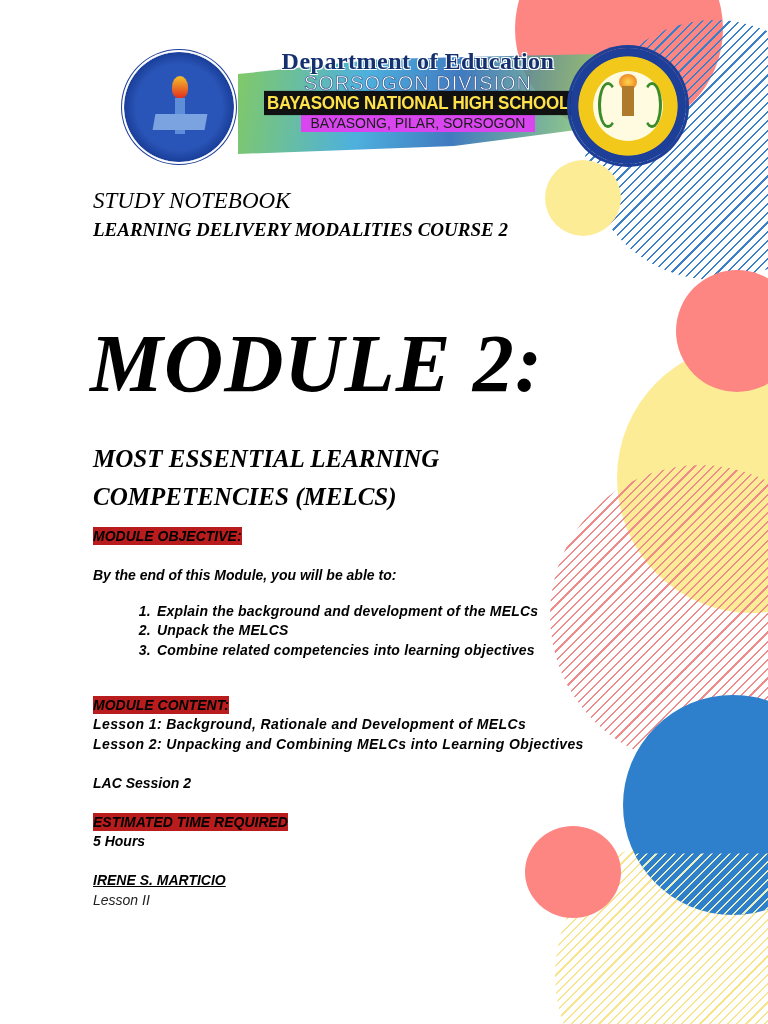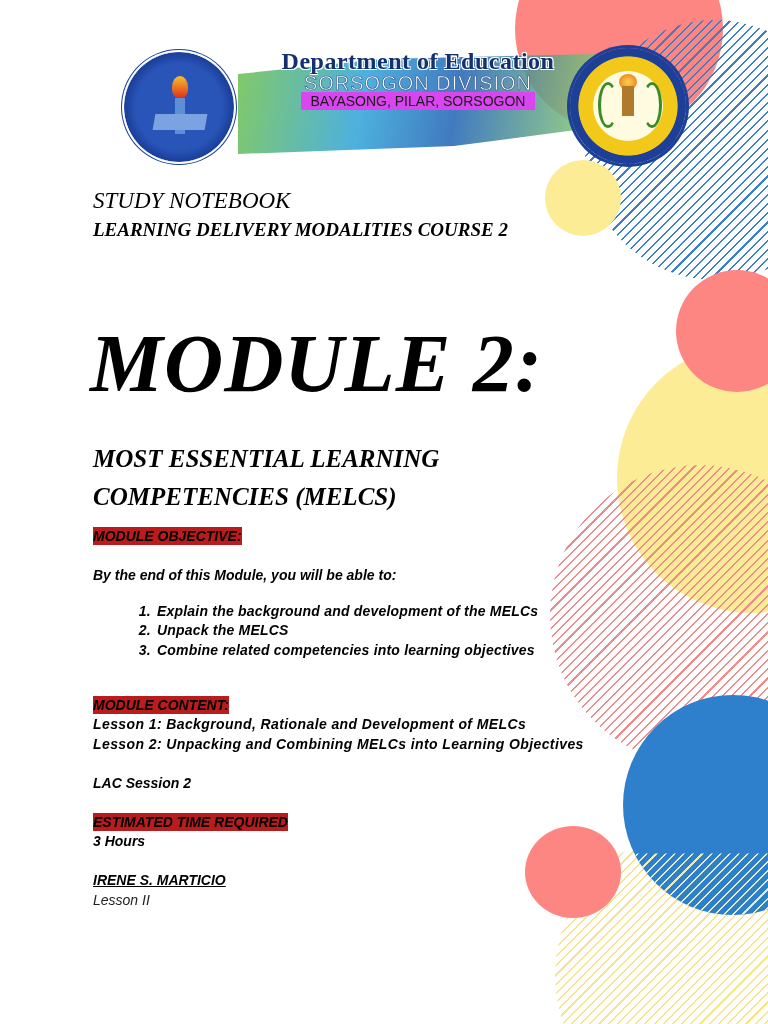--- a/index.html
+++ b/index.html
@@ -132,20 +132,21 @@
 <div class="banner">
   <div class="banner-swoosh"></div>
   <div class="seal-left">
     <div class="torch-flame"></div>
     <div class="torch-body"></div>
     <div class="book"></div>
   </div>
   <div class="banner-text">
     <div class="dep-ed">Department of Education</div>
     <div class="division">SORSOGON DIVISION</div>
+    <div><span class="school-name">BAYASONG NATIONAL HIGH SCHOOL</span></div>
     <div><span class="address">BAYASONG, PILAR, SORSOGON</span></div>
   </div>
   <div class="seal-right">
     <div class="leaves-l"></div>
     <div class="leaves-r"></div>
     <div class="inner-flame"></div>
     <div class="inner-torch"></div>
   </div>
 </div>
 
@@ -167,17 +168,17 @@
     <li>Combine related competencies into learning objectives</li>
   </ol>
   <div class="gap"></div>
   <div><span class="hl">MODULE CONTENT:</span></div>
   <div class="justify">Lesson 1: Background, Rationale and Development of MELCs</div>
   <div class="justify">Lesson 2: Unpacking and Combining MELCs into Learning Objectives</div>
   <div class="gap"></div>
   <div>LAC Session 2</div>
   <div class="gap"></div>
   <div><span class="hl">ESTIMATED TIME REQUIRED</span></div>
-  <div>3 Hours</div>
+  <div>5 Hours</div>
   <div class="gap"></div>
   <div class="author">IRENE S. MARTICIO</div>
   <div class="role">Lesson II</div>
 </div>
 
 </body></html>

